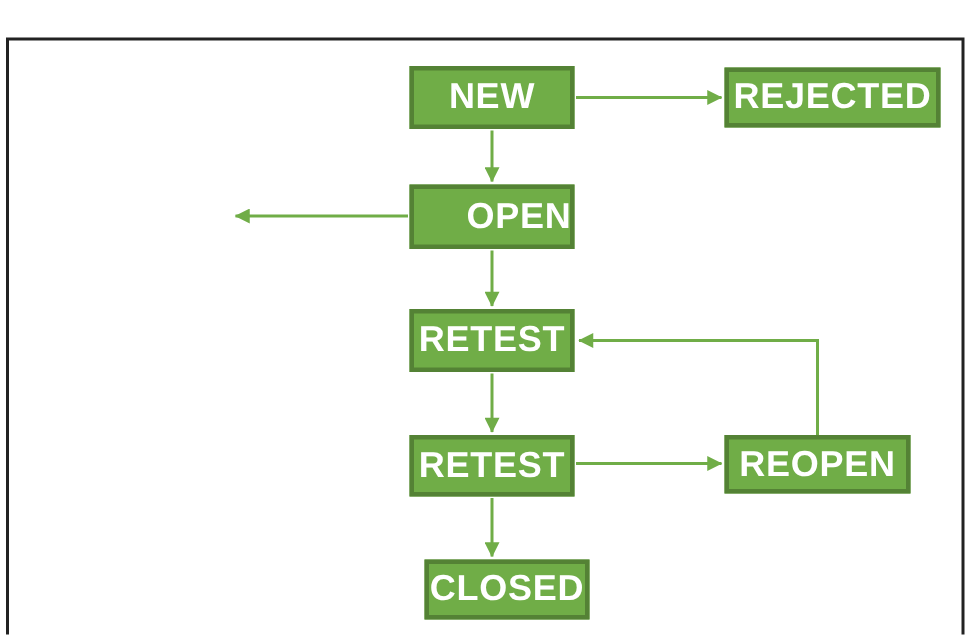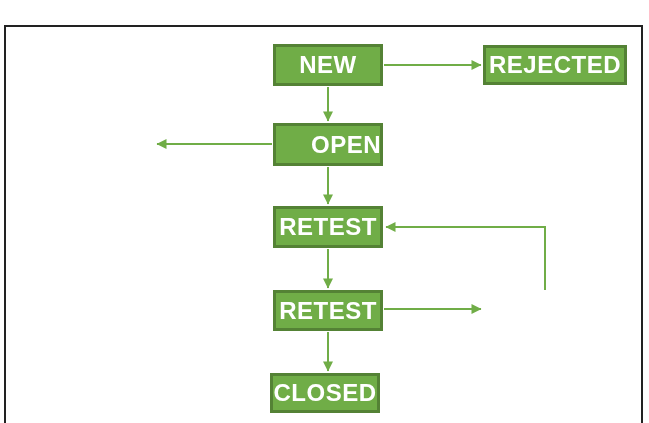--- a/index.html
+++ b/index.html
@@ -57,21 +57,21 @@
     letter-spacing: 0.5px;
     white-space: nowrap;
   }
   .node-new      { left: 273px; top: 24px;  width: 110px; height: 42px; }
   .node-rejected { left: 483px; top: 25px;  width: 144px; height: 40px; }
   .node-deferred { left: 15px;  top: 103px; width: 139px; height: 43px; }
   .node-open     { left: 273px; top: 103px; width: 110px; height: 43px; padding-left: 36px; }
   .node-fixed    { left: 273px; top: 186px; width: 110px; height: 42px; }
   .node-retest   { left: 273px; top: 270px; width: 110px; height: 41px; }
   .node-reopen   { left: 483px; top: 270px; width: 124px; height: 39px; }
-  .node-closed   { left: 270px; top: 353px; width: 110px; height: 40px; }
+  .node-closed   { left: 283px; top: 353px; width: 110px; height: 40px; }
 </style>
 </head>
 <body>
 
 <div class="stage">
 
   <div class="frame"></div>
 
   <svg class="edges" viewBox="0 0 649 423" xmlns="http://www.w3.org/2000/svg">
     <defs>
@@ -97,17 +97,20 @@
   </div>
   <div class="node node-open">
     <span>OPEN</span>
   </div>
   <div class="node node-fixed">
     <span>RETEST</span>
   </div>
   <div class="node node-retest">
     <span>RETEST</span>
   </div>
+  <div class="node node-reopen">
+    <span>REOPEN</span>
+  </div>
   <div class="node node-closed">
     <span>CLOSED</span>
   </div>
 
 </div>
 
 </body></html>

